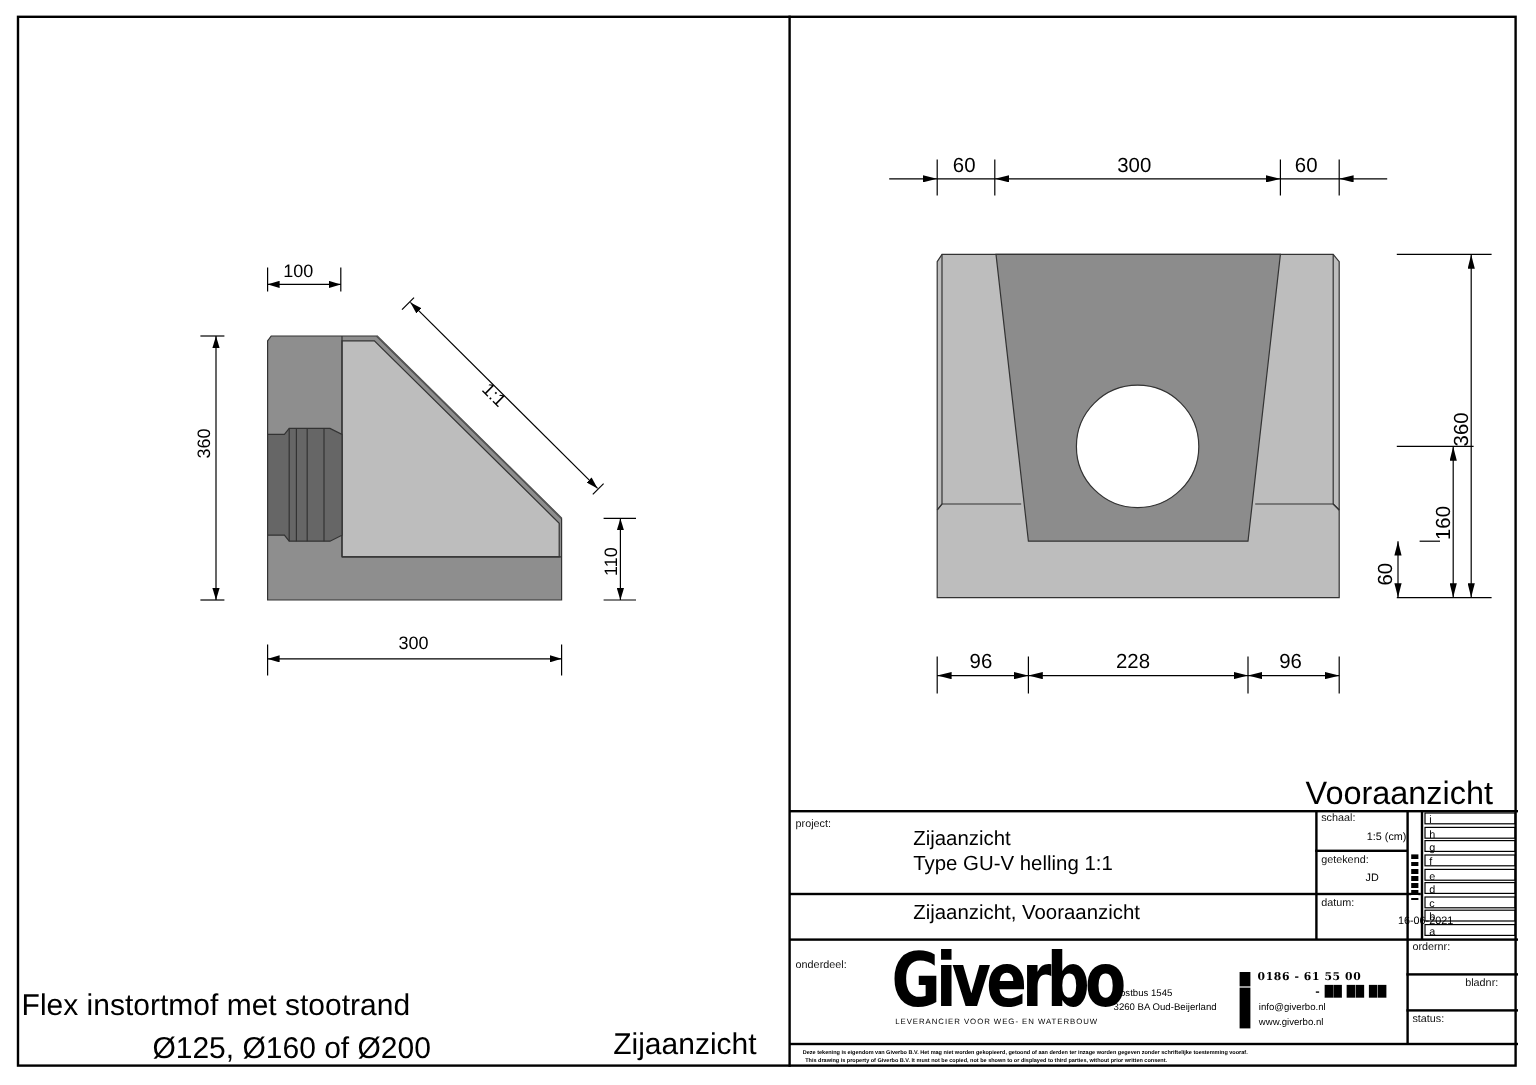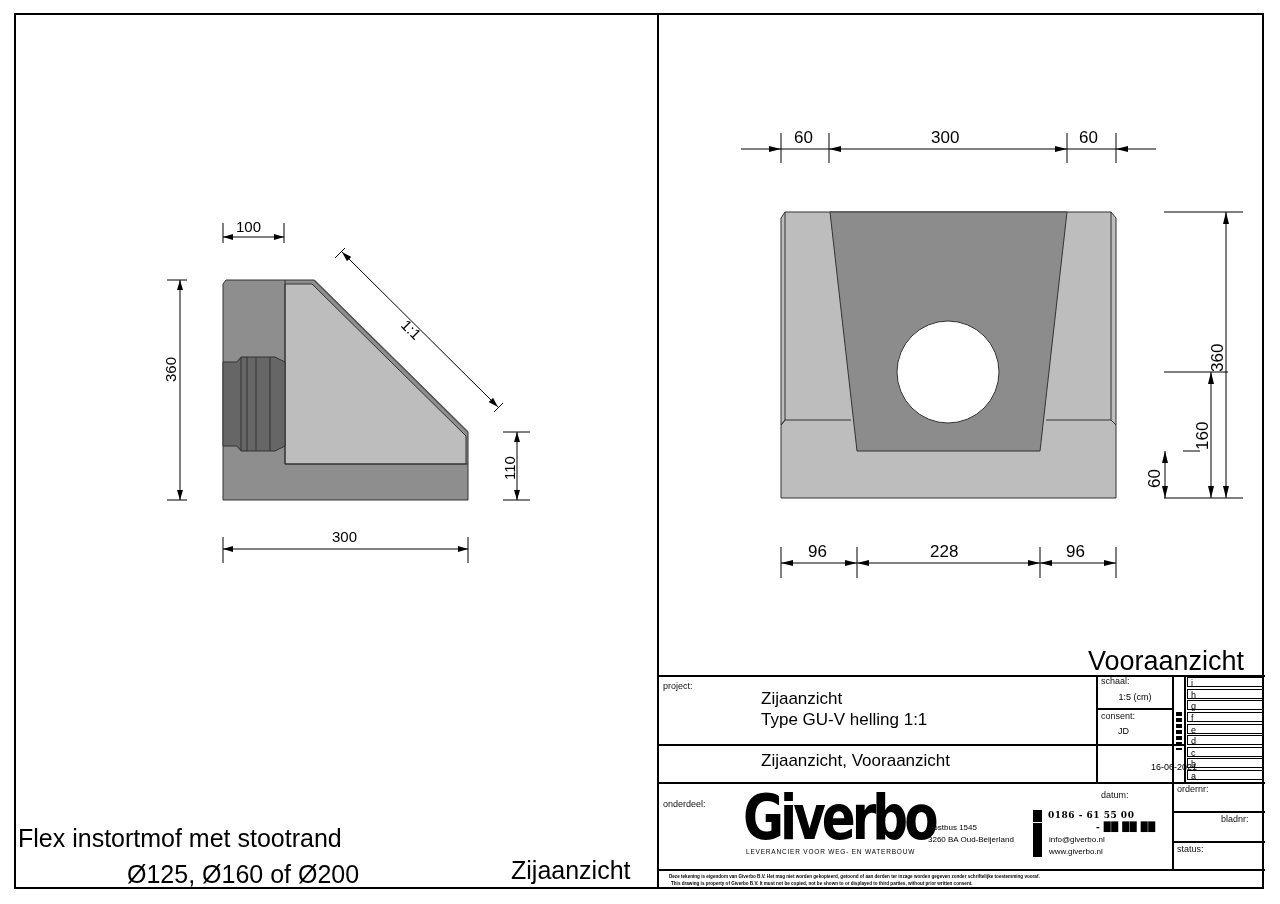--- a/index.html
+++ b/index.html
@@ -5,21 +5,21 @@
   html, body { margin: 0; padding: 0; background: #ffffff; }
   body { width: 1280px; height: 904px; position: relative; overflow: hidden;
          font-family: "Liberation Sans", sans-serif; color: #000; }
   .abs { position: absolute; }
   .frame { position: absolute; left: 14px; top: 13px; width: 1250px; height: 876px;
            border: 2px solid #000; box-sizing: border-box; }
   .divider { position: absolute; left: 657px; top: 13px; width: 2px; height: 876px; background: #000; }
   .big-label { position: absolute; font-size: 25px; line-height: 1; white-space: nowrap; }
   .tb-label { position: absolute; font-size: 9px; color: #111; white-space: nowrap; }
   .tb-val { position: absolute; font-size: 17px; white-space: nowrap; }
-  .tb-small { position: absolute; font-size: 9px; white-space: nowrap; text-align: center; }
+  .tb-small { position: absolute; font-size: 9px; white-space: nowrap; text-align: right; }
   .hline { position: absolute; height: 2px; background: #000; }
   .vline { position: absolute; width: 2px; background: #000; }
   .rev-row { position: absolute; height: 10px; font-size: 9px; line-height: 10px; padding-left: 3px;
              box-sizing: border-box; border: 1px solid #000; }
   .logo { position: absolute; font-family: "DejaVu Sans", sans-serif; font-weight: bold;
           font-size: 50px; letter-spacing: -4px; transform: scaleY(1.25); transform-origin: top left;
           line-height: 1; }
   .logo-sub { position: absolute; font-size: 6.5px; letter-spacing: 0.8px; white-space: nowrap; }
   .addr { position: absolute; font-size: 8px; line-height: 12px; white-space: nowrap; }
   .phone { position: absolute; font-family: "DejaVu Serif", serif; font-weight: bold; font-size: 9px; white-space: nowrap; letter-spacing: 0.5px; }
@@ -167,23 +167,23 @@
   <div class="hline" style="left:1172px;top:841px;width:93px;"></div>
 
   <div class="tb-label" style="left:663px;top:681px;">project:</div>
   <div class="tb-val" style="left:761px;top:689px;">Zijaanzicht</div>
   <div class="tb-val" style="left:761px;top:710px;">Type GU-V helling 1:1</div>
   <div class="tb-label" style="left:663px;top:753px;margin-top:46px;">onderdeel:</div>
   <div class="tb-val" style="left:761px;top:751px;text-align:right;">Zijaanzicht, Vooraanzicht</div>
 
   <div class="tb-label" style="left:1101px;top:676px;">schaal:</div>
   <div class="tb-small" style="left:1098px;top:692px;width:74px;">1:5 (cm)</div>
-  <div class="tb-label" style="left:1101px;top:711px;">consent:</div>
+  <div class="tb-label" style="left:1101px;top:711px;">getekend:</div>
   <div class="tb-small" style="left:1098px;top:726px;width:51px;">JD</div>
-  <div class="tb-label" style="left:1101px;top:790px;">datum:</div>
+  <div class="tb-label" style="left:1101px;top:747px;">datum:</div>
   <div class="tb-small" style="left:1098px;top:762px;width:74px;margin-left:39px;">16-06-2021</div>
 
   <div class="abs" style="left:1176px;top:712px;width:6px;height:38px;background:repeating-linear-gradient(#000 0 4px,#fff 4px 6px);"></div>
 
   <div>
     <div class="rev-row" style="left:1187px;top:677px;width:76px;">i</div>
     <div class="rev-row" style="left:1187px;top:689px;width:76px;">h</div>
     <div class="rev-row" style="left:1187px;top:700px;width:76px;">g</div>
     <div class="rev-row" style="left:1187px;top:712px;width:76px;">f</div>
     <div class="rev-row" style="left:1187px;top:724px;width:76px;">e</div>

